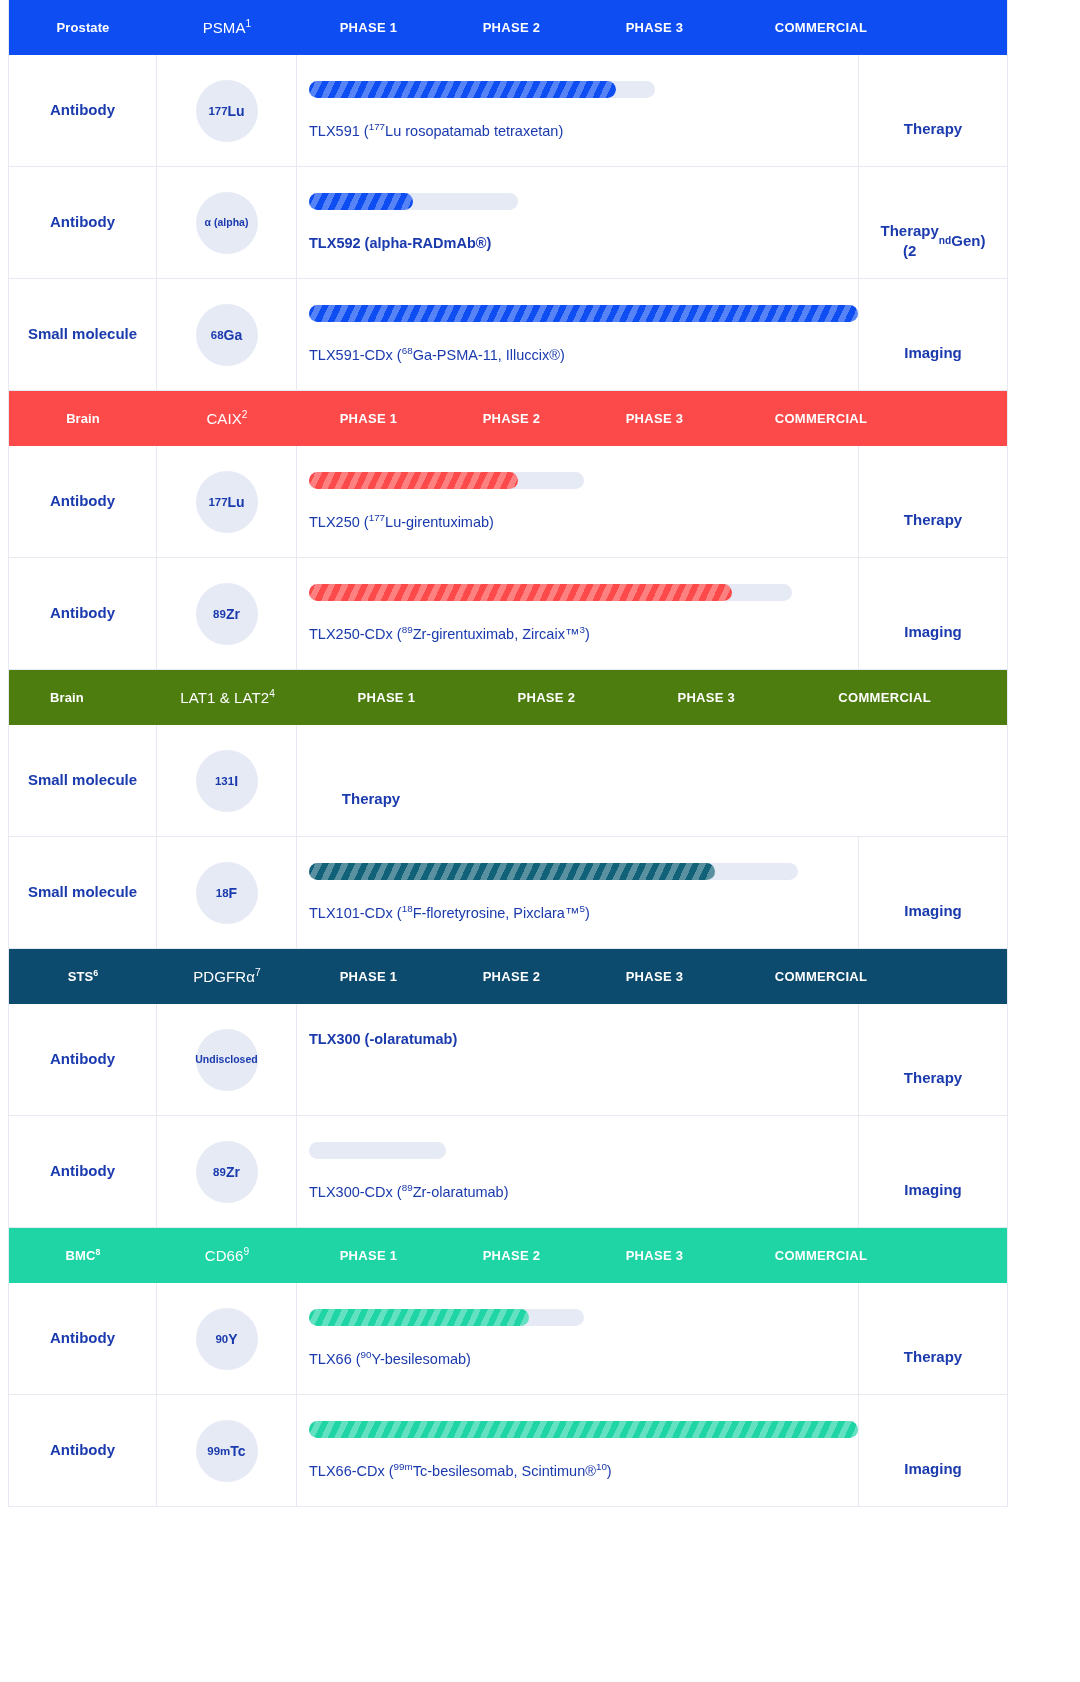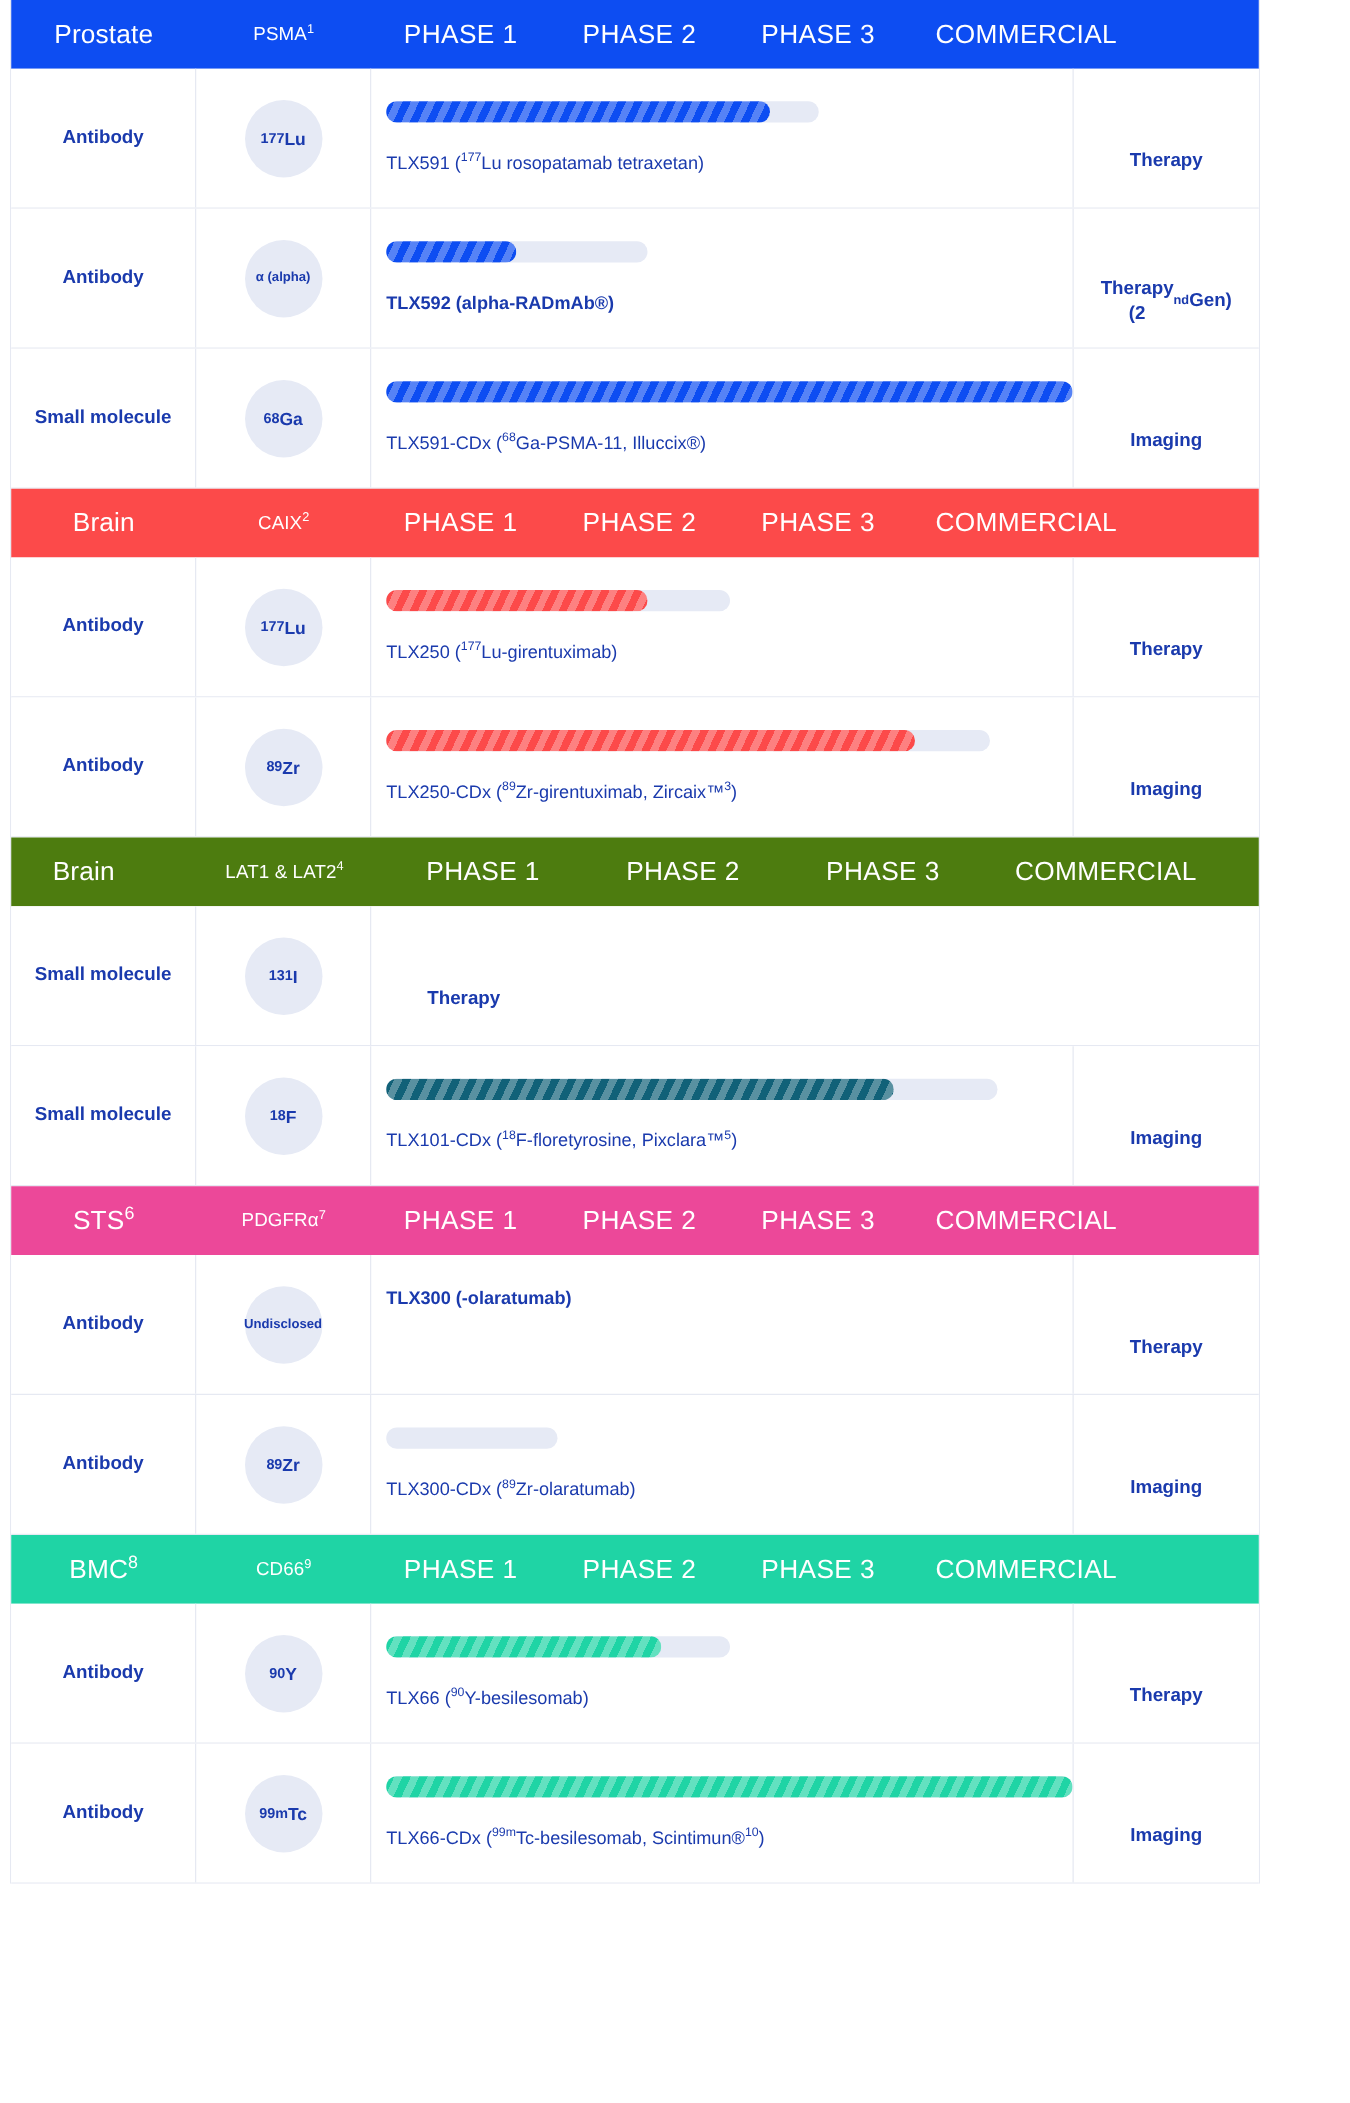--- a/index.html
+++ b/index.html
@@ -18,22 +18,22 @@
   }
 
   
   .section-header {
     display: flex;
     align-items: center;
     height: 55px;
     color: #ffffff;
   }
   .sh-cell {
-    font-size: 21px;
-    font-weight: normal;
+    font-size: 13px;
+    font-weight: bold;
     text-align: center;
     letter-spacing: .1px;
   }
   .sh-indication { width: 148px; }
   .sh-target     { width: 140px; font-weight: normal; font-size: 15px; }
   .sh-phase      { width: 143px; letter-spacing: .3px; }
   .sh-commercial { width: 190px; letter-spacing: .3px; }
   .sh-spacer     { flex: 1 1 auto; }
 
   sup { font-size: .68em; vertical-align: super; line-height: 0; }
@@ -232,21 +232,21 @@
         <span class="isotope-bubble"><sup>18</sup>F</span>
       </div>
       <div class="cell-track">
         <div class="bar-wrap" style="width:89%">
           <div class="bar-fill" style="width:83.14606741573034%;background-image:repeating-linear-gradient(115deg,#116178 0 6px, rgba(255,255,255,.30) 6px 12px);background-color:#116178;"></div>
         </div>
         <div class="drug-label">TLX101-CDx (<sup>18</sup>F-floretyrosine, Pixclara™<sup>5</sup>)</div>
       </div>
       <div class="cell-purpose">Imaging</div>
     </div>
-    <div class="section-header" style="background: #ec4899;">
+    <div class="section-header" style="background: #0c4a6e;">
       <div class="sh-cell sh-indication">STS<sup>6</sup></div>
       <div class="sh-cell sh-target">PDGFRα<sup>7</sup></div>
       <div class="sh-cell sh-phase">PHASE 1</div>
       <div class="sh-cell sh-phase">PHASE 2</div>
       <div class="sh-cell sh-phase">PHASE 3</div>
       <div class="sh-cell sh-commercial">COMMERCIAL</div>
       <div class="sh-spacer"></div>
     </div>
     <div class="row">
       <div class="cell-type">Antibody</div>

